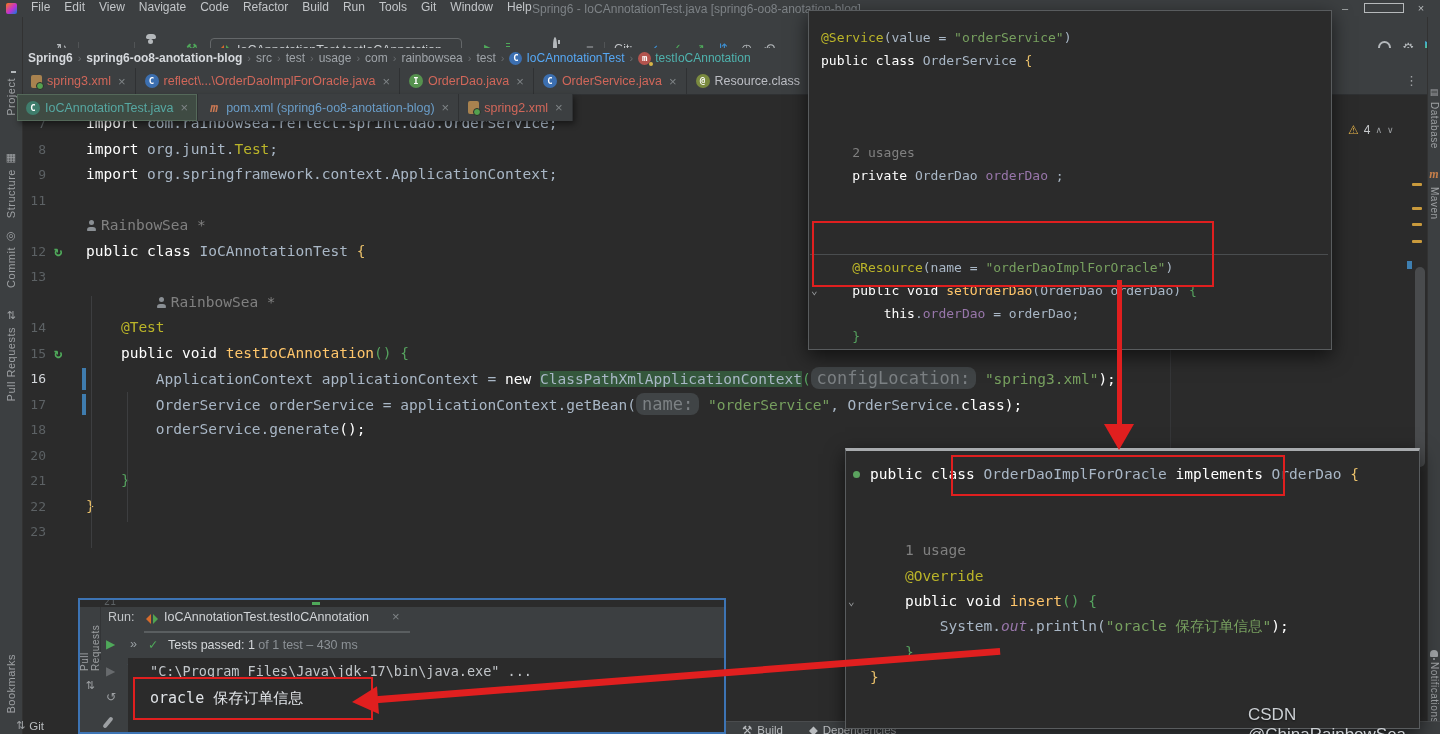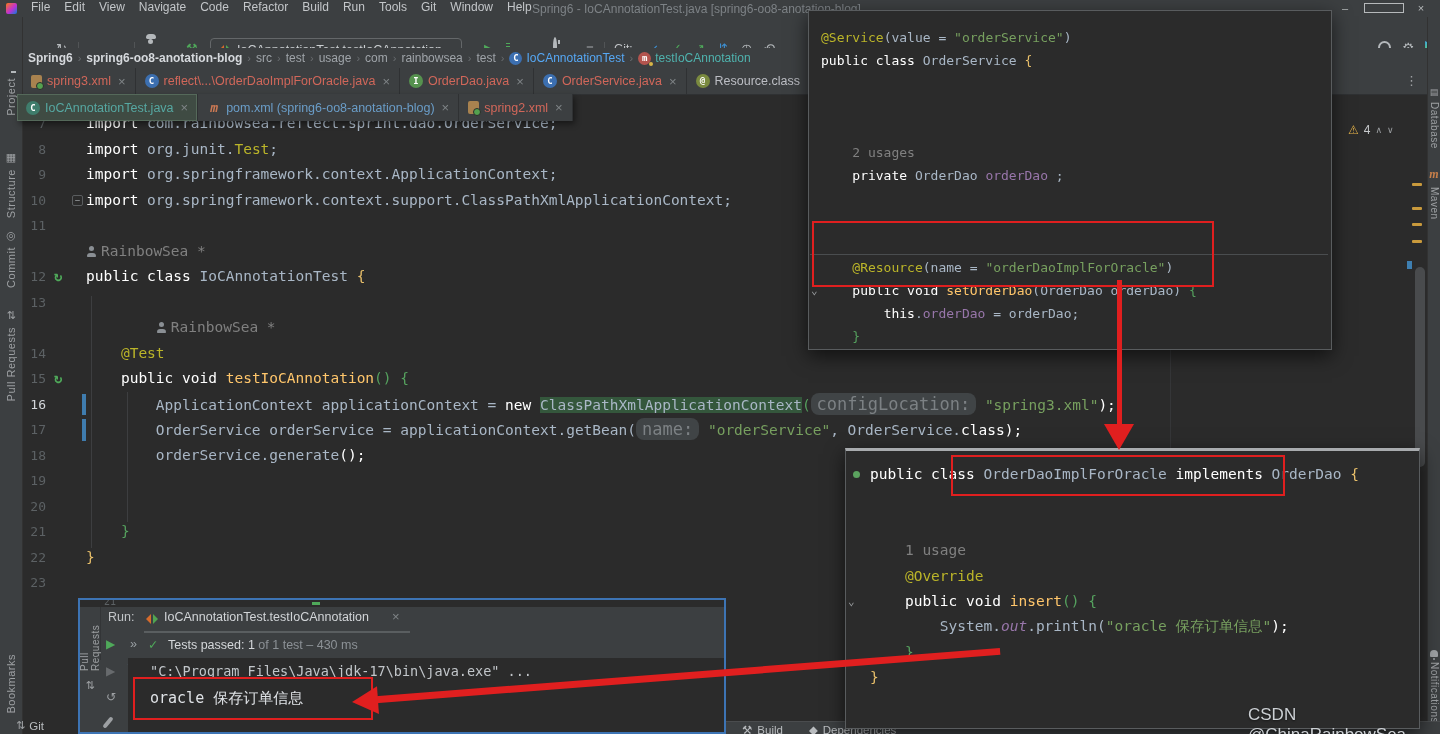--- a/index.html
+++ b/index.html
@@ -355,32 +355,30 @@
       <span class="i-bell"></span>
       <span class="vtxtR">Notifications</span>
     </div>
   </div>
 
   <div id="editor">
     <div id="codelines">
         <div class="cl"><span class="ln">7</span><span class="gut"></span><span class="ct"><span class="tk tk-kw">import </span><span class="tk">com.rainbowsea.reflect.sprint.dao.OrderService;</span></span></div>
         <div class="cl"><span class="ln">8</span><span class="gut"></span><span class="ct"><span class="tk tk-kw">import </span><span class="tk">org.junit.</span><span class="tk tk-ann">Test</span><span class="tk">;</span></span></div>
         <div class="cl"><span class="ln">9</span><span class="gut"></span><span class="ct"><span class="tk tk-kw">import </span><span class="tk">org.springframework.context.ApplicationContext;</span></span></div>
-        <div class="cl"><span class="ln">10</span><span class="gut"><span class="g-minus">−</span></span><span class="ct"><span class="tk tk-kw">import </span><span class="tk">org.springframework.context.support.ClassPathXmlApplicationContext;</span></span></div>
         <div class="cl"><span class="ln">11</span><span class="gut"></span><span class="ct"></span></div>
         <div class="cl"><span class="ln"></span><span class="gut"></span><span class="ct"><span class="i-person"></span><span class="tk tk-gray">RainbowSea *</span></span></div>
         <div class="cl"><span class="ln">12</span><span class="gut"><span class="g-run">↻</span></span><span class="ct"><span class="tk tk-kw">public class </span><span class="tk">IoCAnnotationTest </span><span class="tk tk-brY">{</span></span></div>
         <div class="cl"><span class="ln">13</span><span class="gut"></span><span class="ct"></span></div>
         <div class="cl"><span class="ln"></span><span class="gut"></span><span class="ct"><span class="tk">        </span><span class="i-person"></span><span class="tk tk-gray">RainbowSea *</span></span></div>
         <div class="cl"><span class="ln">14</span><span class="gut"></span><span class="ct"><span class="tk">    </span><span class="tk tk-ann">@Test</span></span></div>
         <div class="cl"><span class="ln">15</span><span class="gut"><span class="g-run">↻</span></span><span class="ct"><span class="tk">    </span><span class="tk tk-kw">public void </span><span class="tk tk-mth">testIoCAnnotation</span><span class="tk tk-brG">() {</span></span></div>
         <div class="cl cur"><span class="ln">16</span><span class="gut"><span class="g-vcs"></span></span><span class="ct"><span class="tk">        </span><span class="tk">ApplicationContext applicationContext = </span><span class="tk tk-kw">new </span><span class="tk tk-hl">ClassPathXmlApplicationContext</span><span class="tk tk-brG">(</span><span class="tk tk-hint">configLocation:</span><span class="tk"> </span><span class="tk tk-str">"spring3.xml"</span><span class="tk tk-kw">);</span></span></div>
         <div class="cl"><span class="ln">17</span><span class="gut"><span class="g-vcs"></span></span><span class="ct"><span class="tk">        </span><span class="tk">OrderService orderService = applicationContext.</span><span class="tk">getBean</span><span class="tk">(</span><span class="tk tk-hint">name:</span><span class="tk"> </span><span class="tk tk-str">"orderService"</span><span class="tk">, OrderService.</span><span class="tk tk-kw">class</span><span class="tk tk-kw">);</span></span></div>
         <div class="cl"><span class="ln">18</span><span class="gut"></span><span class="ct"><span class="tk">        </span><span class="tk">orderService.</span><span class="tk">generate</span><span class="tk tk-kw">();</span></span></div>
-        <div class="cl"><span class="ln">19</span><span class="gut"></span><span class="ct"></span></div>
         <div class="cl"><span class="ln">20</span><span class="gut"></span><span class="ct"></span></div>
         <div class="cl"><span class="ln">21</span><span class="gut"></span><span class="ct"><span class="tk">    </span><span class="tk tk-brG">}</span></span></div>
         <div class="cl"><span class="ln">22</span><span class="gut"></span><span class="ct"><span class="tk tk-brY">}</span></span></div>
         <div class="cl"><span class="ln">23</span><span class="gut"></span><span class="ct"></span></div>
       </div>
   </div>
   <div class="guide" style="left:91px;top:296px;height:252px"></div>
   <div class="guide" style="left:127px;top:392px;height:130px"></div>
   <div id="marginline"></div>
 

